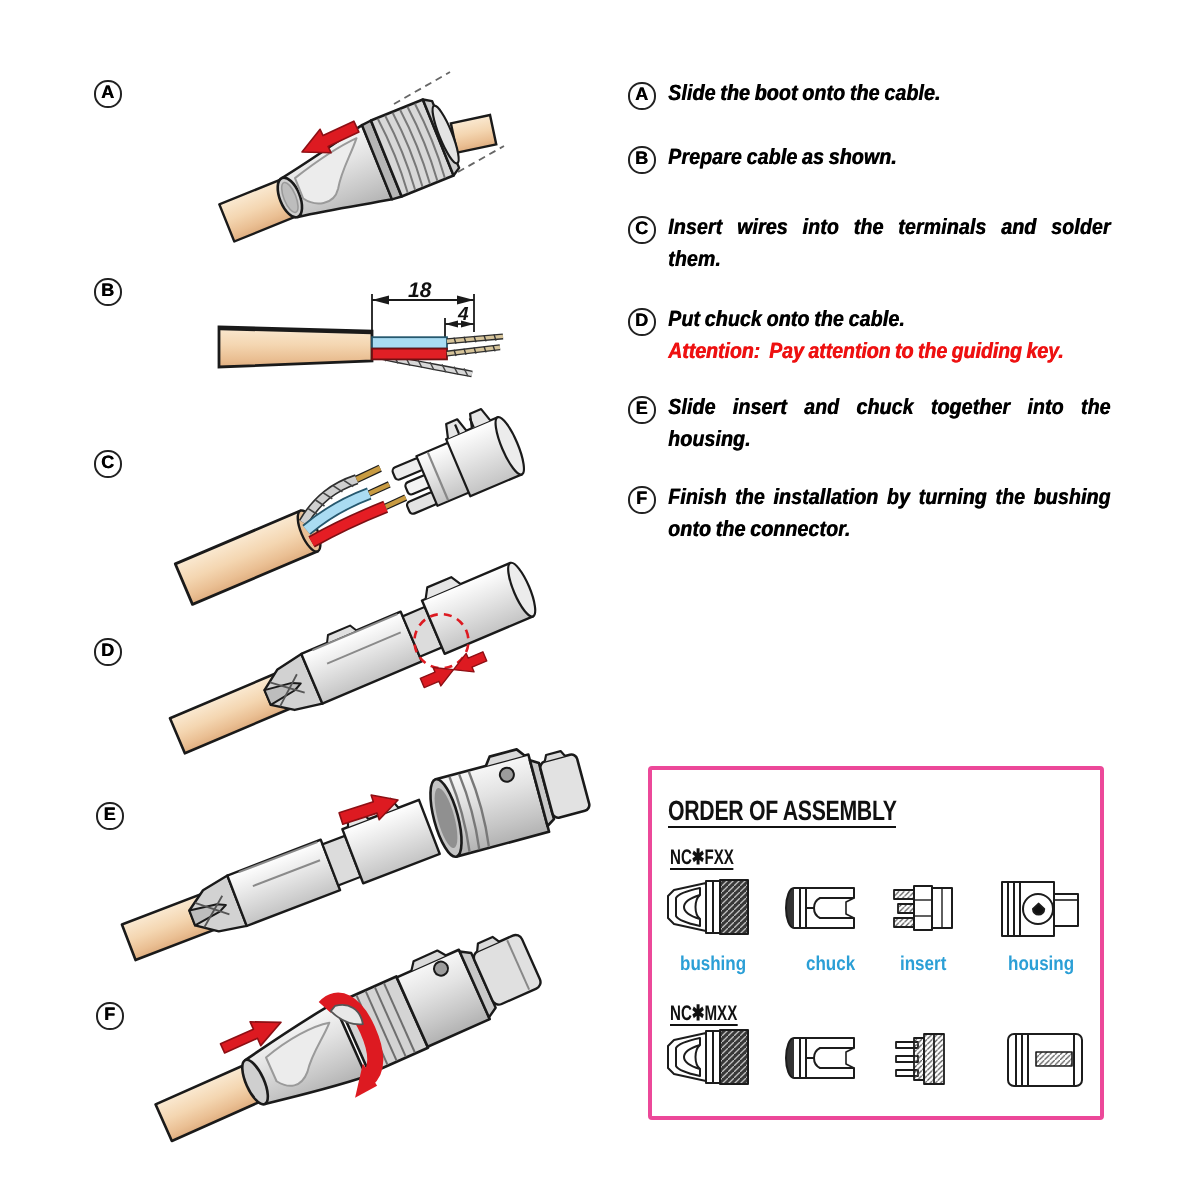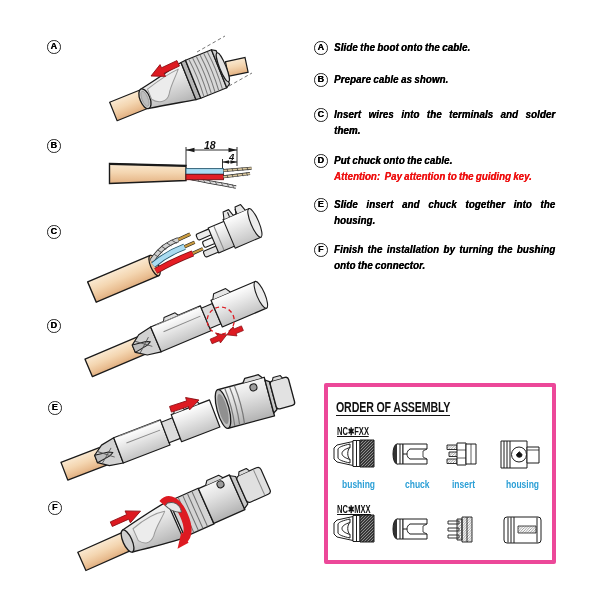--- a/index.html
+++ b/index.html
@@ -349,21 +349,21 @@
 <div class="txt" style="top:197px;">
     <div class="j">Slide insert and chuck together into the</div>
     <div>housing.</div>
   </div>
 <div class="txt" style="top:242px;">
     <div class="j">Finish the installation by turning the bushing</div>
     <div>onto the connector.</div>
   </div>
 
 <div style="position:absolute;left:324px;top:383px;width:224px;height:173px;
-  border:4px solid #ec4899;border-radius:2px;">
+  border:2px solid #ec4899;border-radius:2px;">
   <div style="position:absolute;left:8px;top:11.5px;color:#111;
     font:bold 14px 'Liberation Sans',sans-serif;letter-spacing:-0.2px;
     border-bottom:1.5px solid #111;padding-bottom:0px;
     transform:scaleX(0.76);transform-origin:0 0;">ORDER OF ASSEMBLY</div>
   <div style="position:absolute;left:9px;top:39px;color:#111;
     font:bold 10.5px/10px 'Liberation Sans',sans-serif;
     border-bottom:1.2px solid #111;padding-bottom:0px;
     transform:scaleX(0.72);transform-origin:0 0;">NC✱FXX</div>
   <div style="position:absolute;left:9px;top:117px;color:#111;
     font:bold 10.5px/10px 'Liberation Sans',sans-serif;

